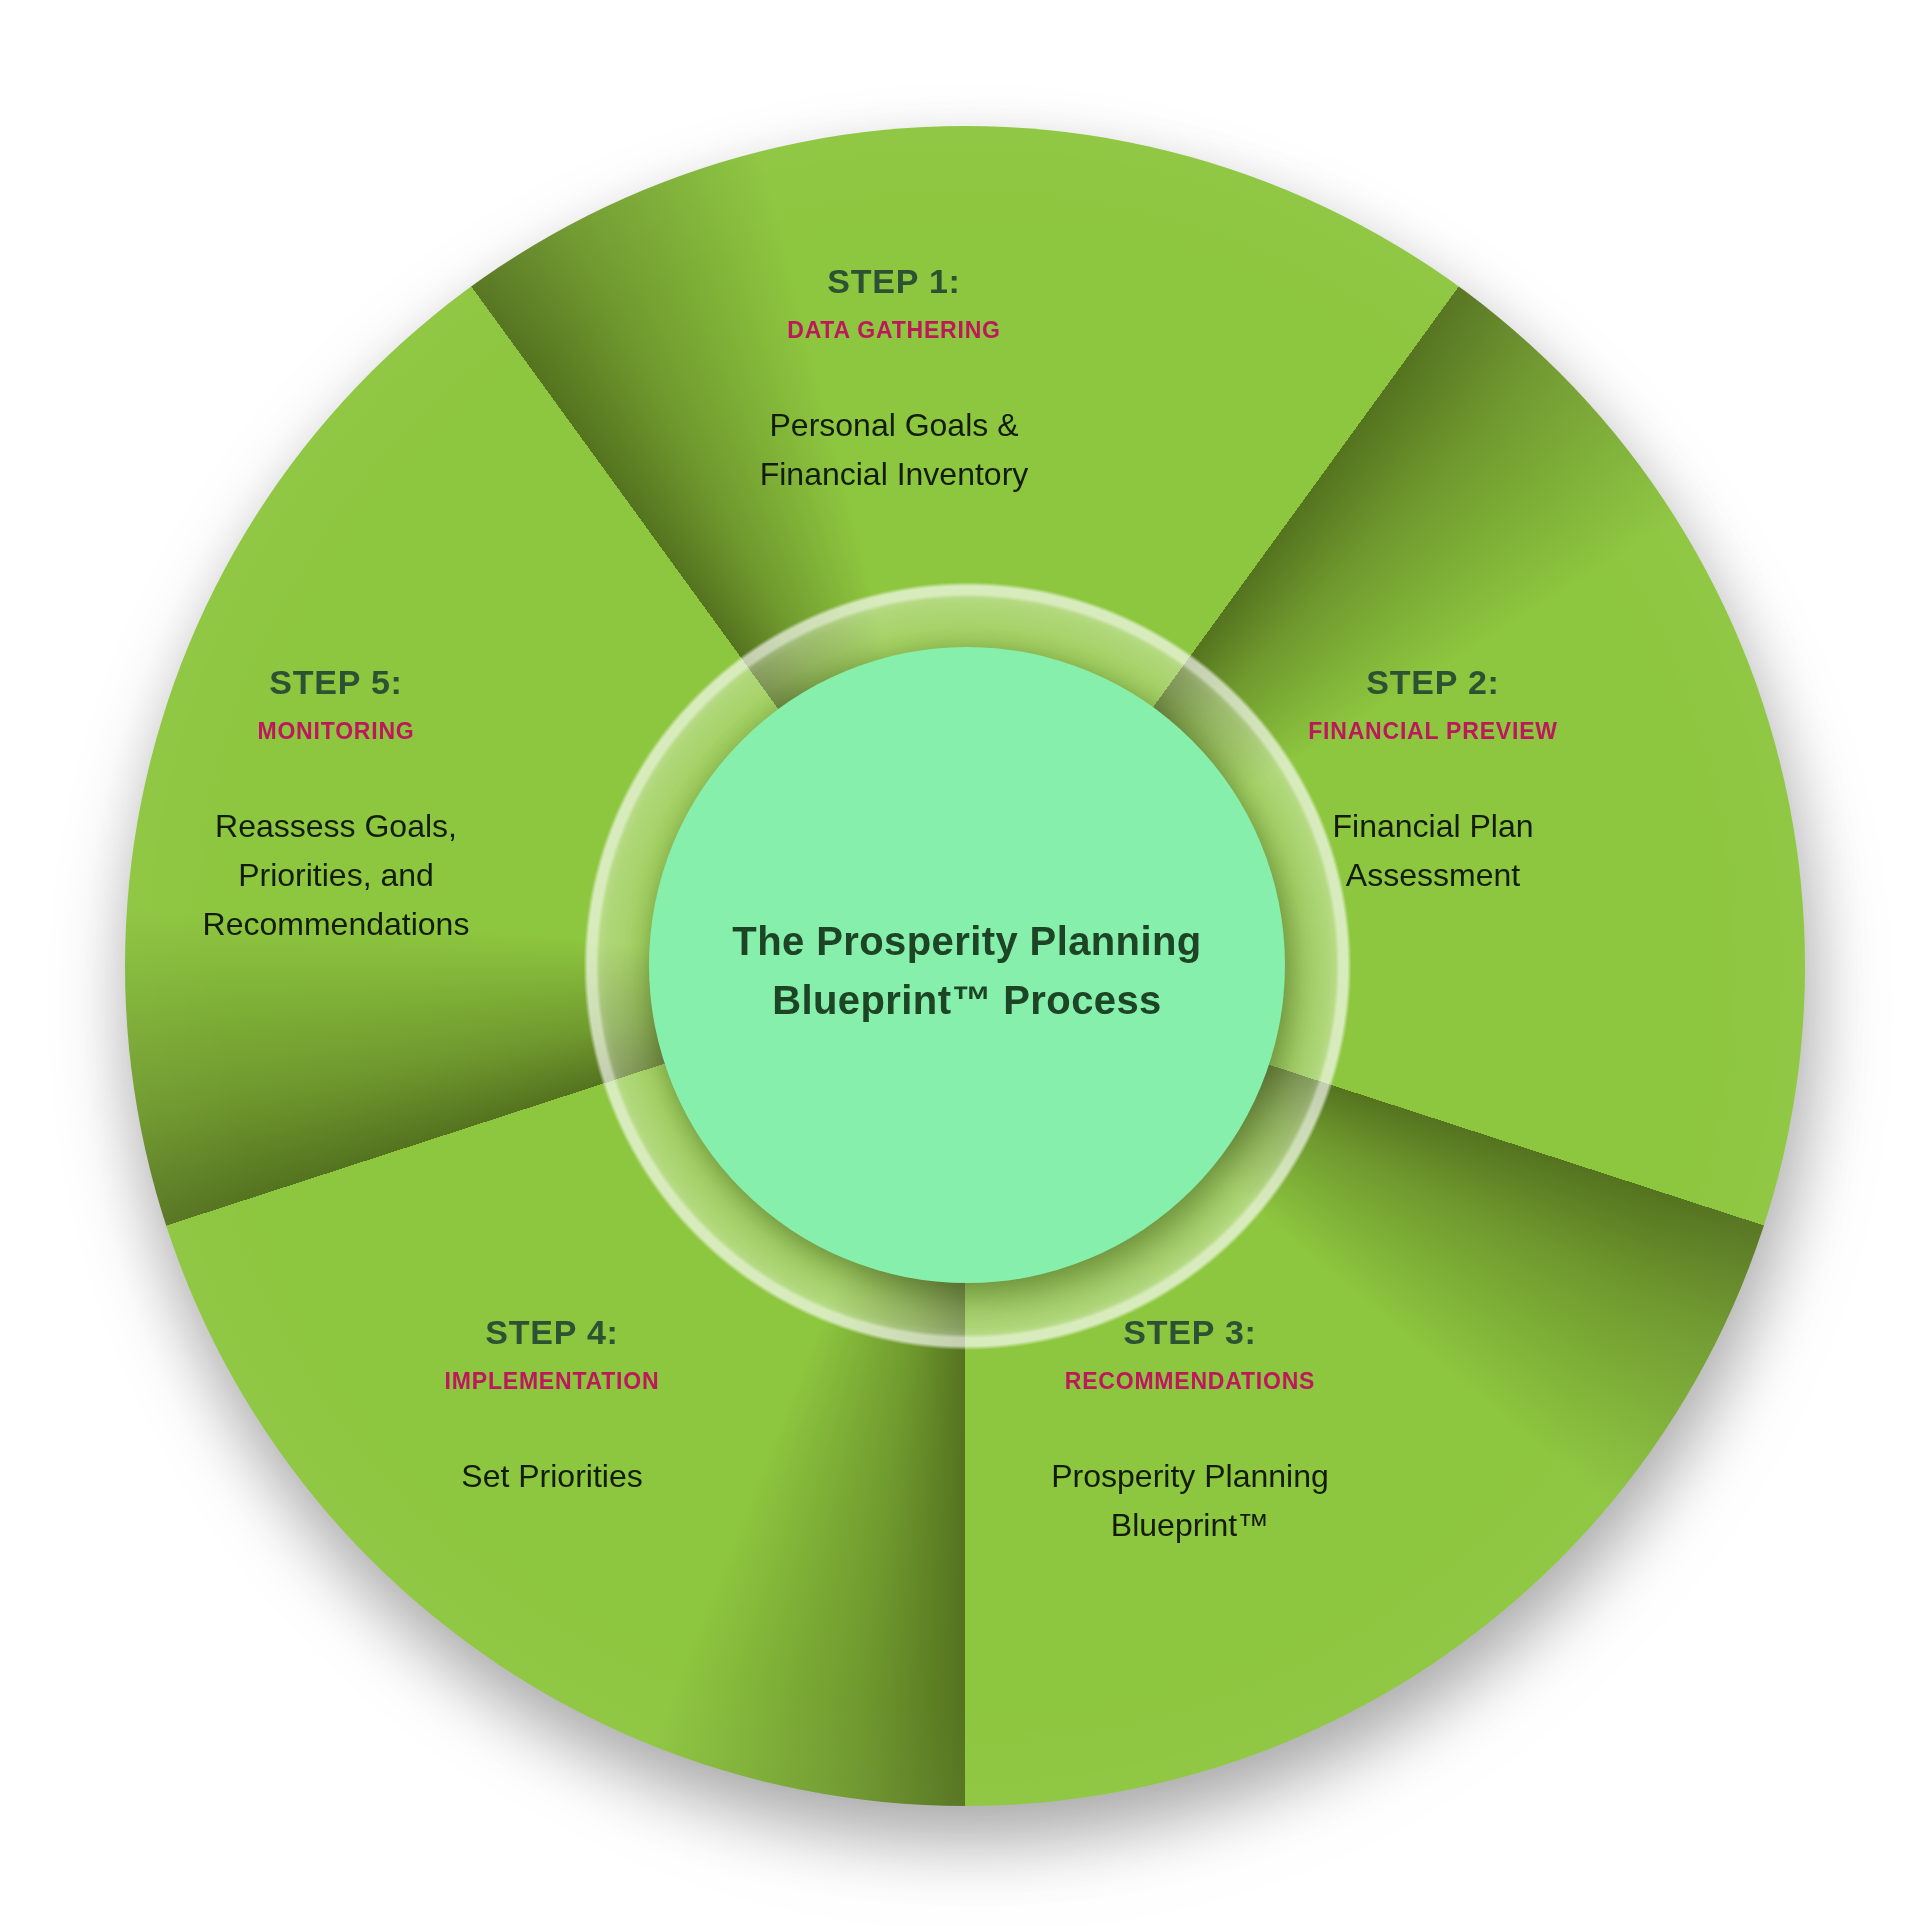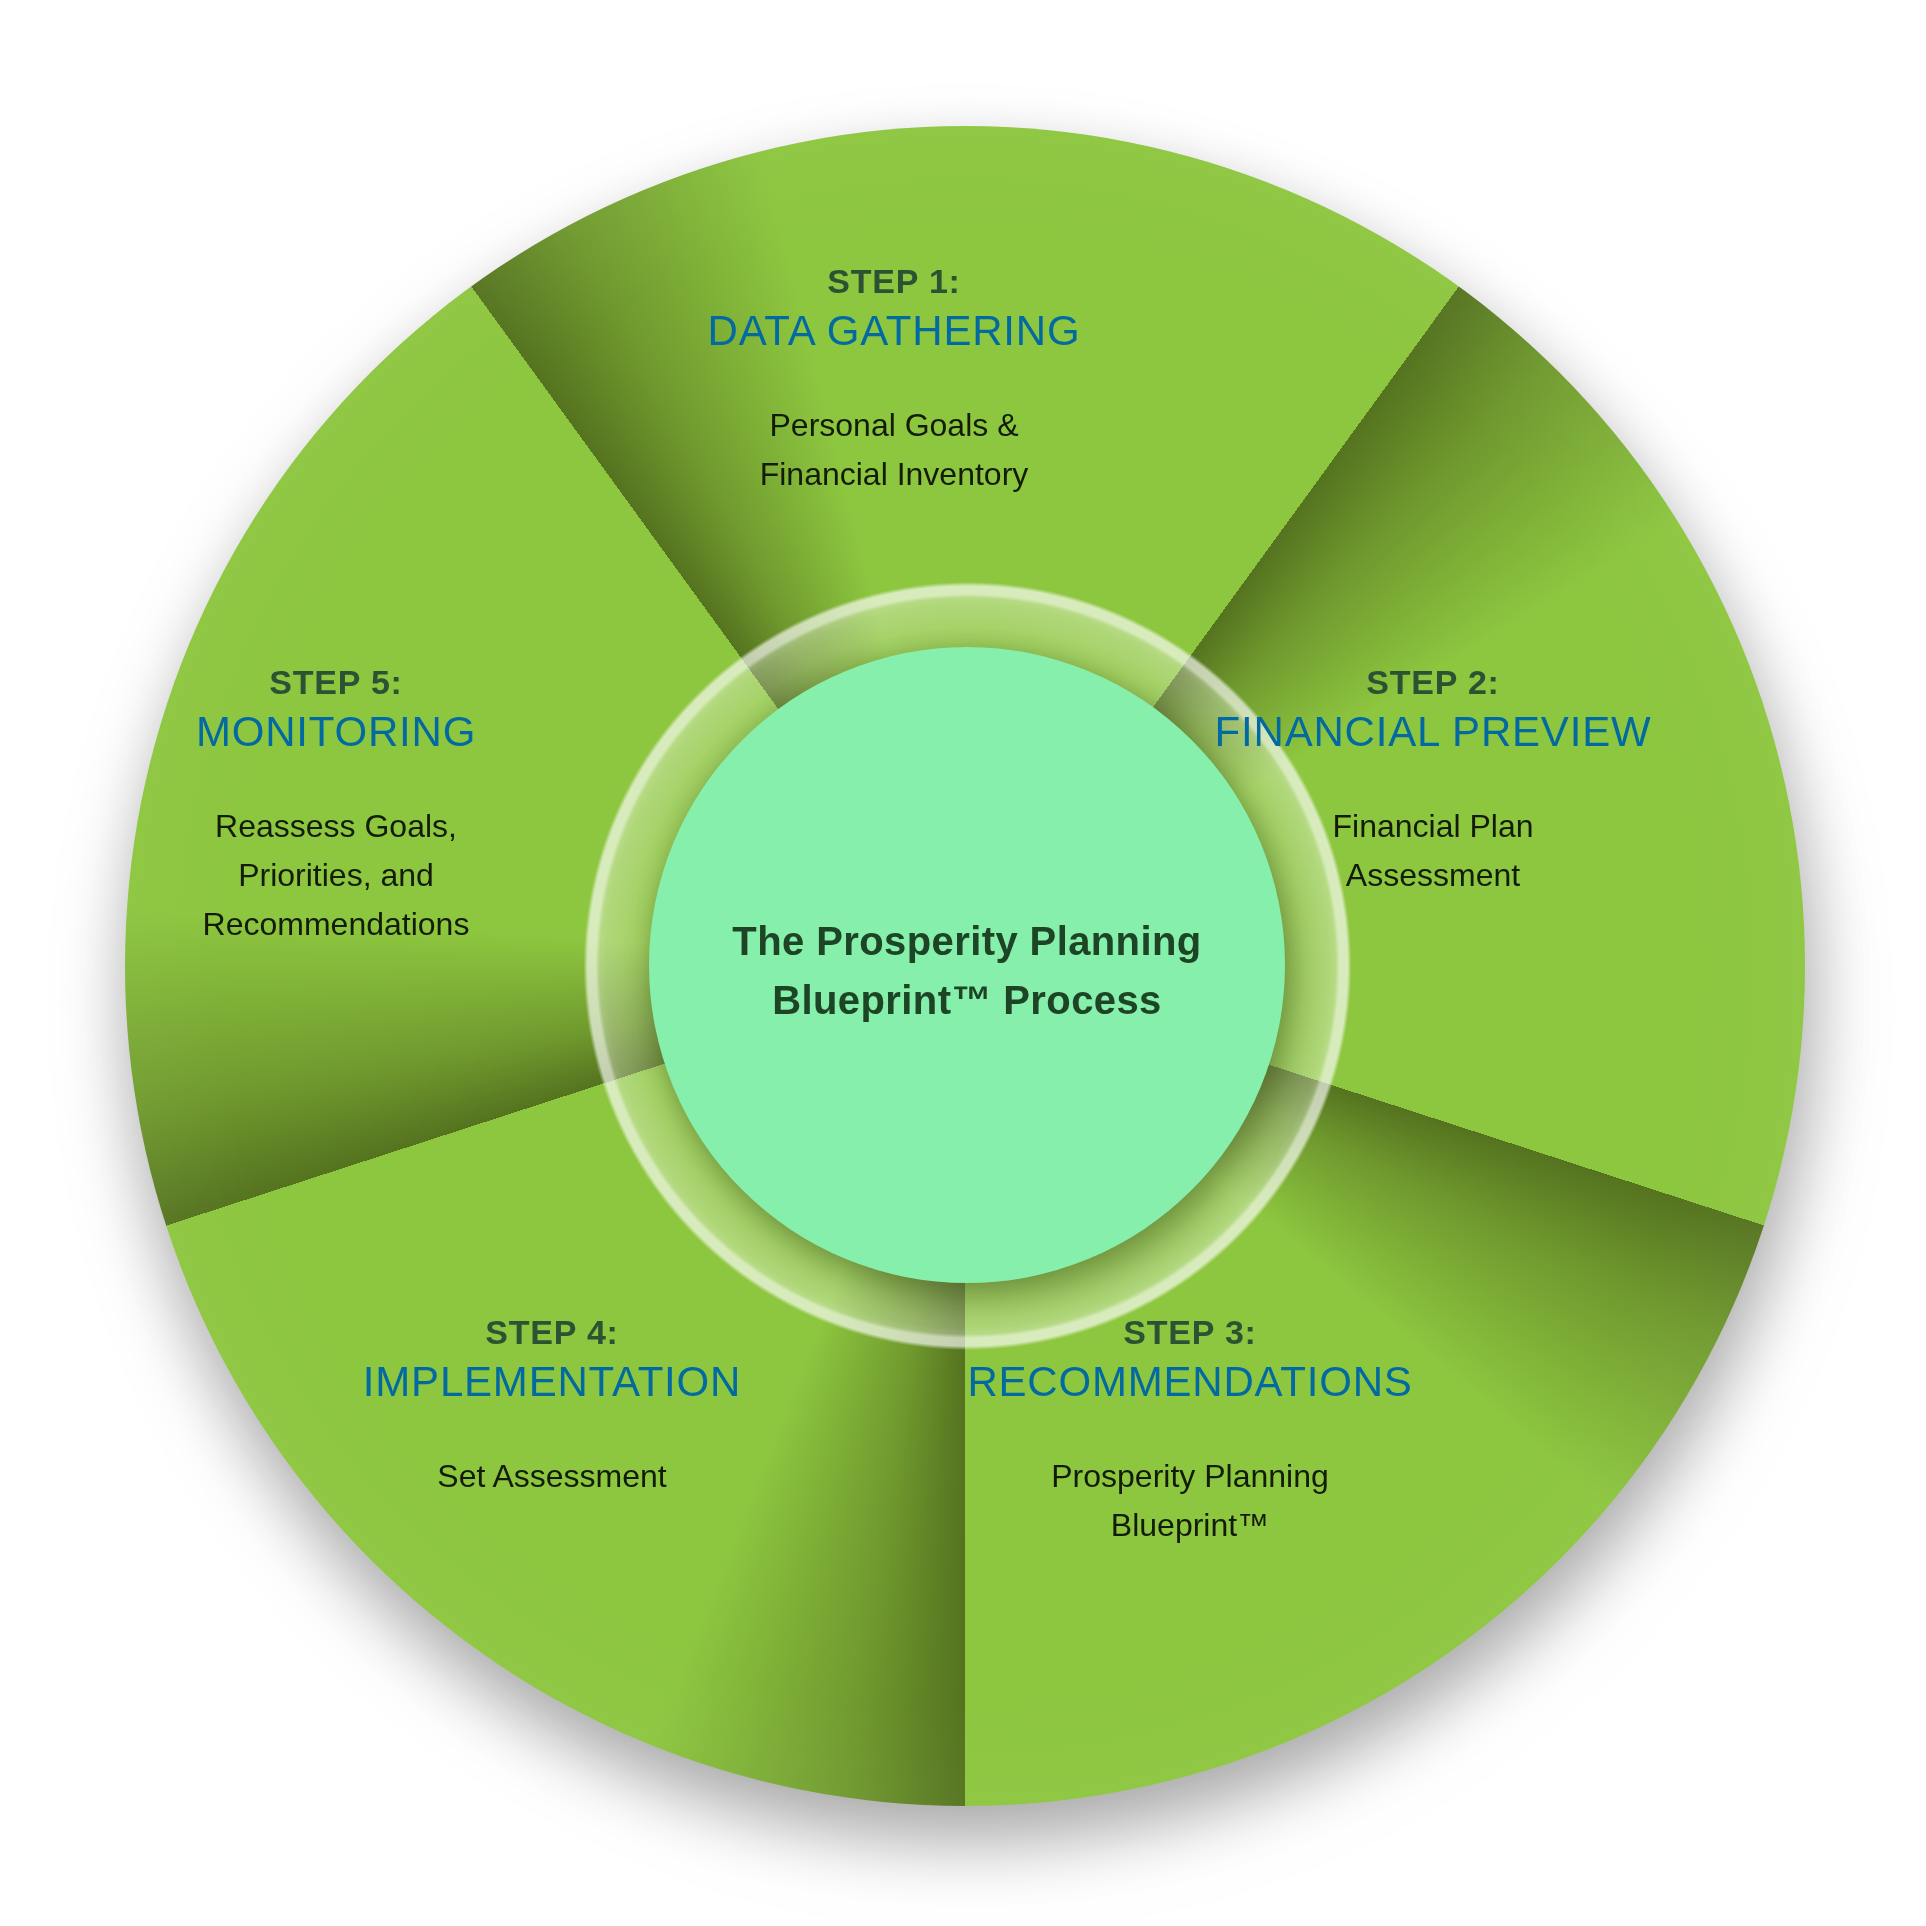--- a/index.html
+++ b/index.html
@@ -56,21 +56,21 @@
   
   .seg {
     position:absolute; transform:translateX(-50%);
     text-align:center; white-space:nowrap;
   }
   .step-label {
     font-size:34px; font-weight:bold; color:#2c5233;
     line-height:49px; letter-spacing:0.8px;
   }
   .step-title {
-    font-size:42px; font-weight:normal; color:#0369a1;
+    font-size:23px; font-weight:bold; color:#be185d;
     line-height:49px; letter-spacing:0.8px;
   }
   .step-desc { margin-top:46px; font-size:32px; color:#131c08; line-height:49px; }
 
   .seg-1 { left:894px; top:257px;  }
   .seg-2 { left:1433px; top:658px;  }
   .seg-3 { left:1190px; top:1308px; }
   .seg-4 { left:552px;  top:1308px; }
   .seg-5 { left:336px;  top:658px;  }
 </style>
@@ -113,21 +113,21 @@
     <div class="step-desc">
       <div>Prosperity Planning</div>
       <div>Blueprint™</div>
     </div>
   </div>
 
   <div class="seg seg-4">
     <div class="step-label">STEP 4:</div>
     <div class="step-title">IMPLEMENTATION</div>
     <div class="step-desc">
-      <div>Set Assessment</div>
+      <div>Set Priorities</div>
     </div>
   </div>
 
   <div class="seg seg-5">
     <div class="step-label">STEP 5:</div>
     <div class="step-title">MONITORING</div>
     <div class="step-desc">
       <div>Reassess Goals,</div>
       <div>Priorities, and</div>
       <div>Recommendations</div>

